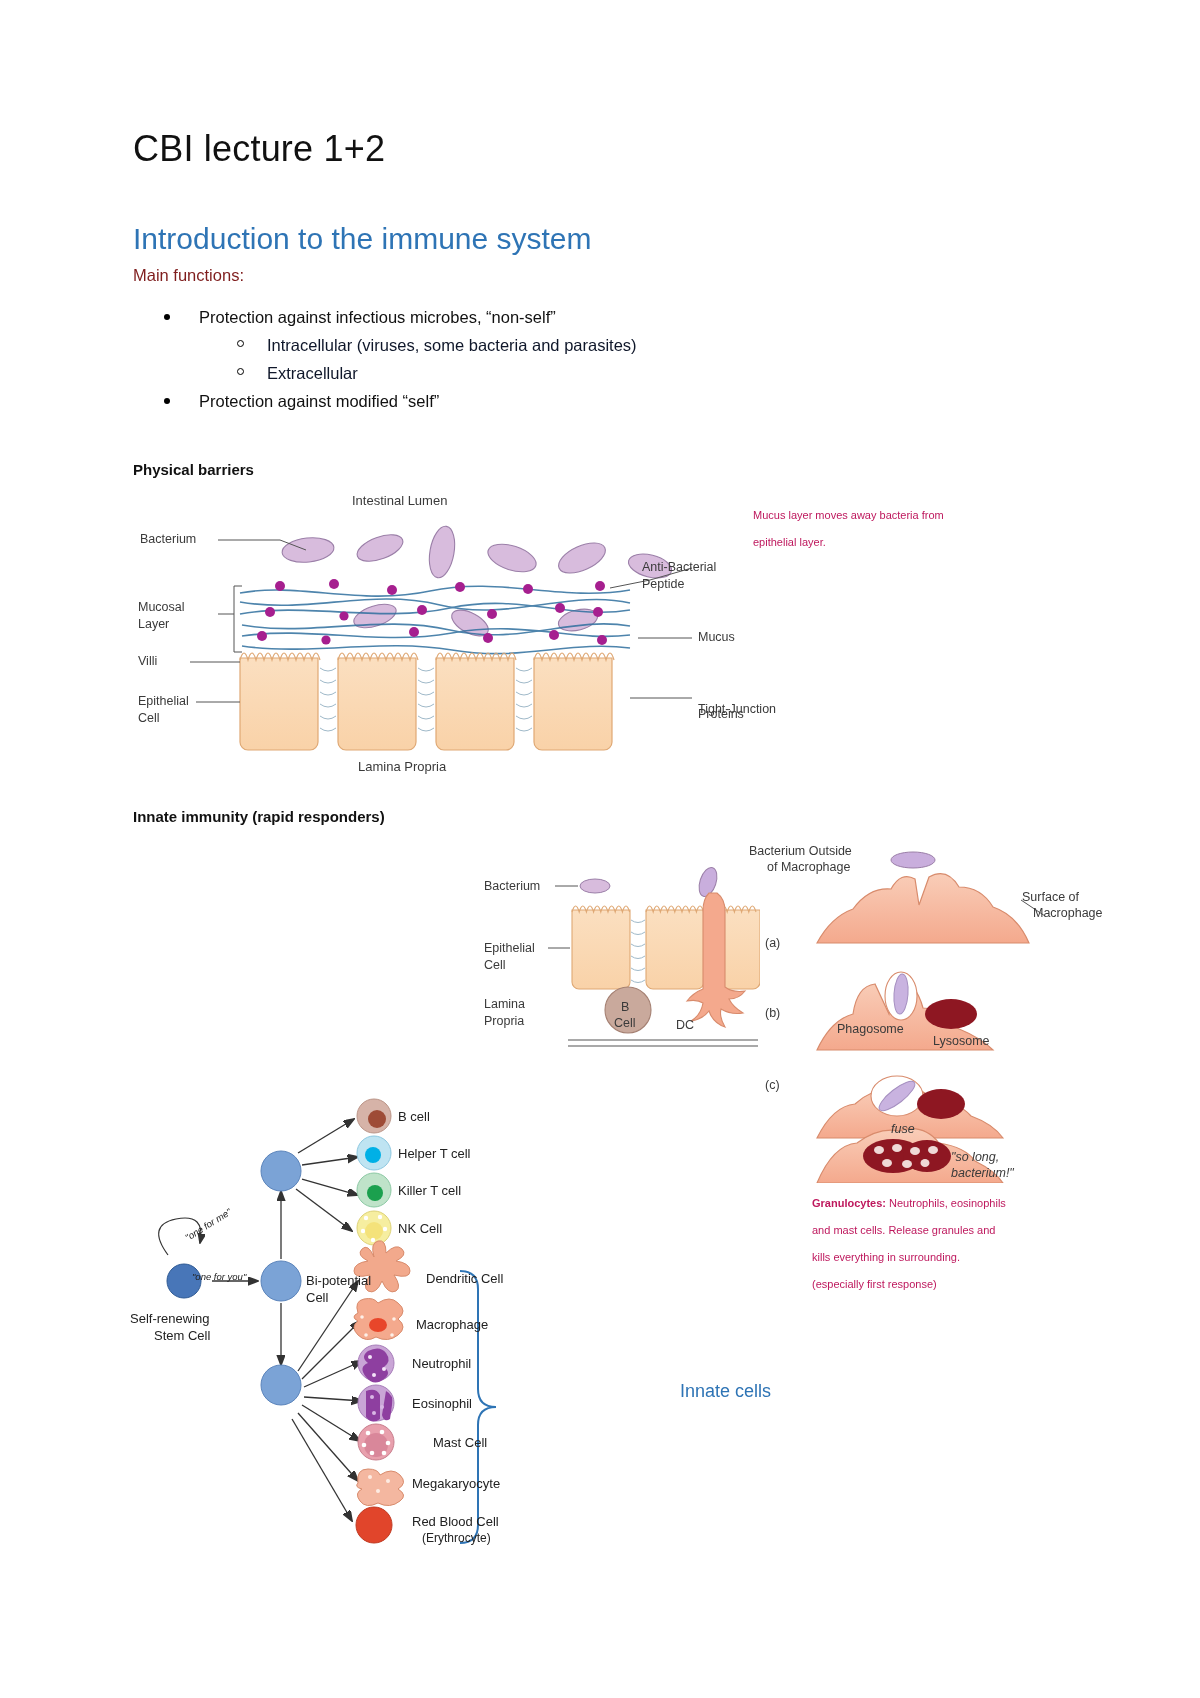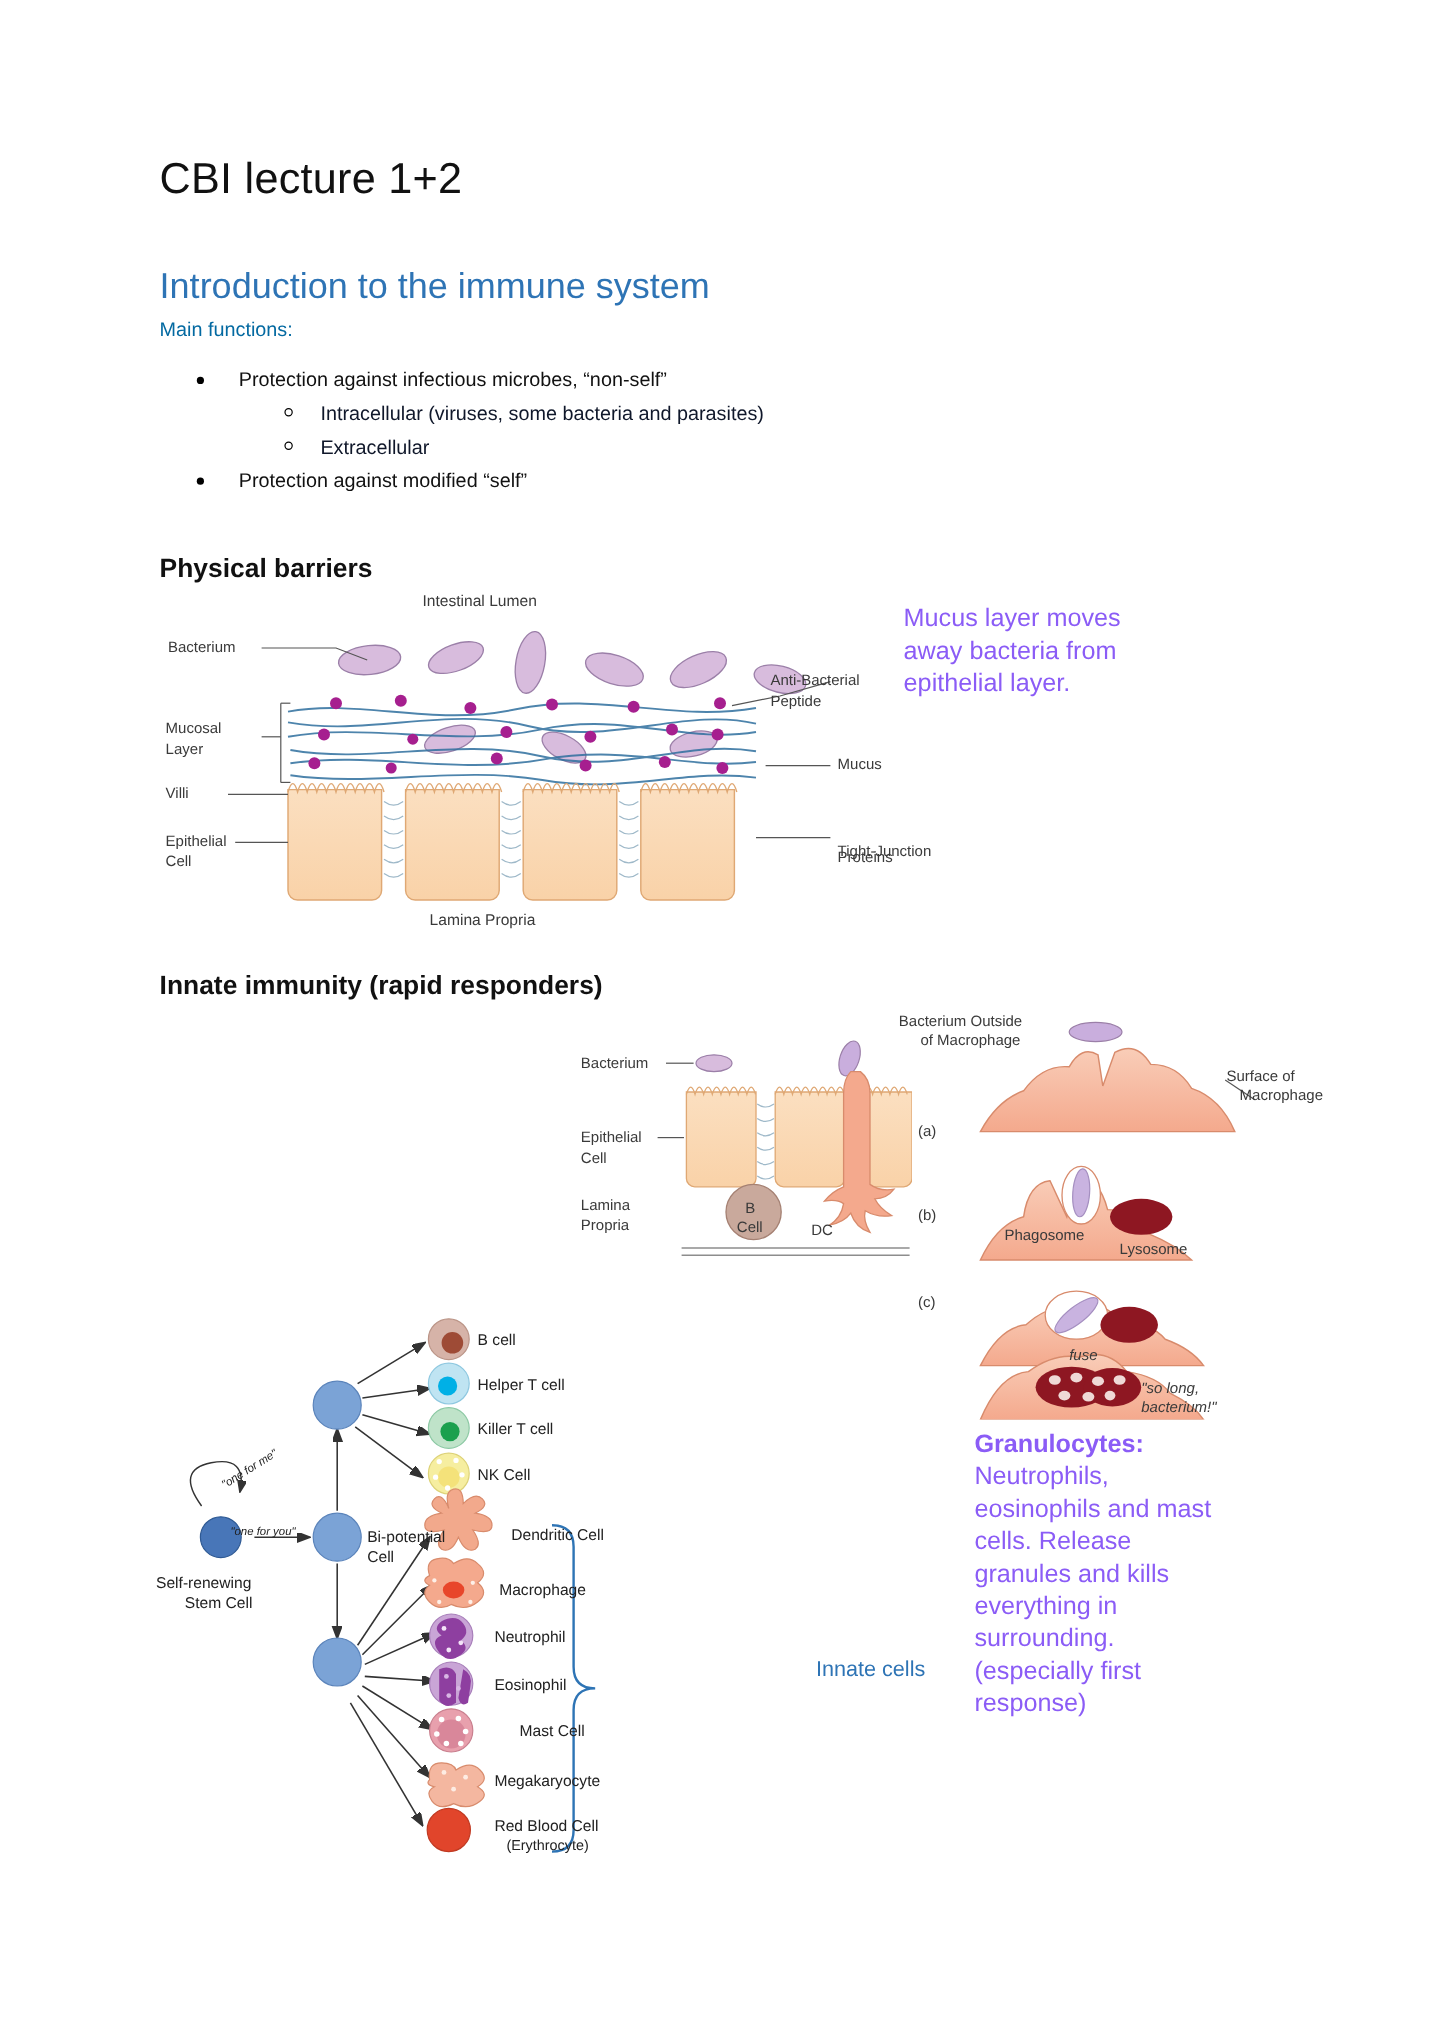--- a/index.html
+++ b/index.html
@@ -18,37 +18,37 @@
     position:absolute;left:133px;top:128px;
     font-size:36px;font-weight:400;letter-spacing:.2px;color:#111;
     white-space:nowrap;
   }
   .h2-blue{
     position:absolute;left:133px;top:222px;
     font-size:30px;font-weight:400;color:#2e74b5;
     white-space:nowrap;
   }
   .body-line{
-    position:absolute;font-size:16.5px;line-height:23px;color:#0369a1;
+    position:absolute;font-size:16.5px;line-height:23px;color:#7f1d1d;
     white-space:nowrap;
   }
   .bold{font-weight:bold;}
   .bullets{position:absolute;left:133px;top:303px;width:700px;}
   .b1{position:relative;padding-left:66px;font-size:16.5px;line-height:28px;color:#111;white-space:nowrap;}
   .b1::before{content:"";position:absolute;left:31px;top:11px;width:6px;height:6px;border-radius:50%;background:#000;}
   .b2{position:relative;padding-left:134px;font-size:16.5px;line-height:28px;color:#0f172a;white-space:nowrap;}
   .b2::before{content:"";position:absolute;left:104px;top:9px;width:7px;height:7px;border-radius:50%;border:1.3px solid #000;background:transparent;box-sizing:border-box;}
 
   .sec-head{
-    position:absolute;left:133px;font-size:22px;font-weight:bold;color:#111;white-space:nowrap;
+    position:absolute;left:133px;font-size:15px;font-weight:bold;color:#111;white-space:nowrap;
   }
   .sec-head .reg{font-weight:bold;}
 
   .side-note{
-    position:absolute;font-size:21px;line-height:27px;color:#8b5cf6;
+    position:absolute;font-size:11px;line-height:27px;color:#be185d;
   }
 
   
   .diagram{position:absolute;}
   .lbl{position:absolute;font-size:12.5px;color:#3a3a3a;line-height:14px;font-family:"Liberation Sans",sans-serif;white-space:nowrap;}
   .lbl.ital{font-style:italic;}
   .celllabel{position:absolute;font-size:13px;color:#222;white-space:nowrap;}
   .innate-lbl{position:absolute;font-size:18px;color:#2e74b5;white-space:nowrap;}
 </style>
 </head>

